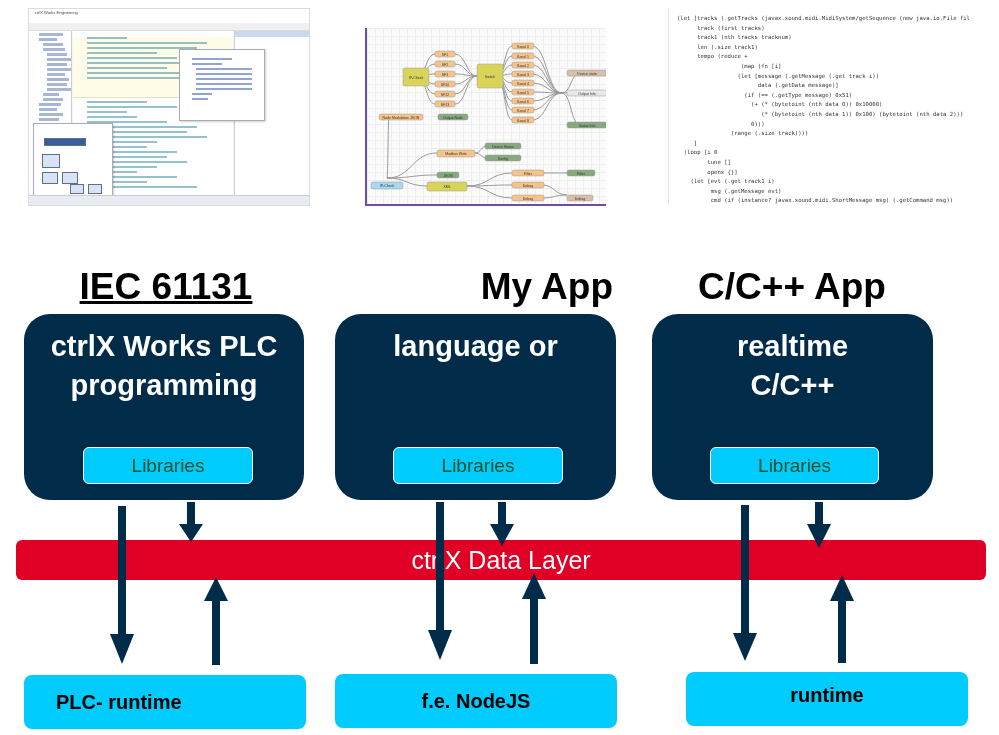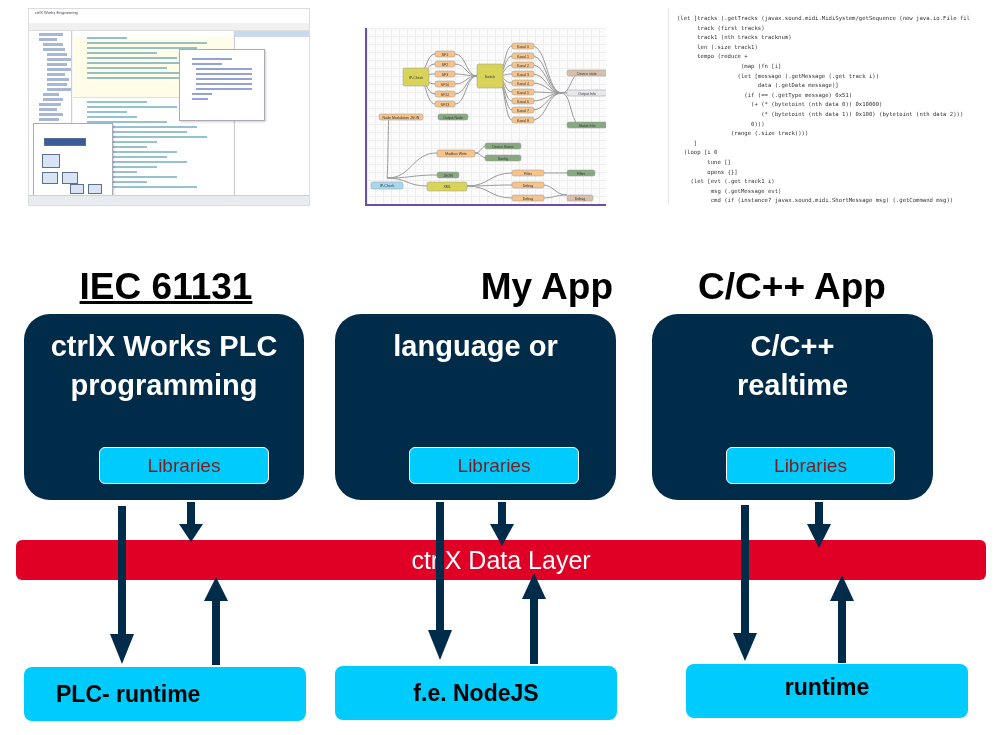--- a/index.html
+++ b/index.html
@@ -31,27 +31,27 @@
 
   .code { left: 668px; top: 8px; width: 300px; height: 196px; background: #fff; border-left: 1px solid #e5e5e5; }
   .code pre { margin: 0; padding: 6px 0 0 8px; font-family: "DejaVu Sans Mono", monospace; font-size: 5.6px; line-height: 9.6px; color: #333; white-space: pre; }
 
   
   .col-title { position: absolute; top: 266px; font-weight: bold; font-size: 37px; color: #000; text-align: center; letter-spacing: 0px; }
 
   
   .app-box { position: absolute; top: 314px; height: 186px; background: #002b49; border-radius: 26px; color: #fff; text-align: center; }
   .app-box .box-text { font-weight: bold; font-size: 29px; line-height: 39px; margin-top: 13px; }
-  .lib-btn { position: absolute; height: 37px; background: #00cbfd; border: 1.5px solid #ffffff; border-radius: 6px; color: #7f1d1d; font-size: 19px; line-height: 35px; text-align: center; box-sizing: border-box; margin-left: 16px; }
+  .lib-btn { position: absolute; height: 37px; background: #00cbfd; border: 1.5px solid #ffffff; border-radius: 6px; color: #14532d; font-size: 19px; line-height: 35px; text-align: center; box-sizing: border-box; }
 
   
   .data-layer { position: absolute; left: 16px; top: 540px; width: 970px; height: 40px; background: #e00025; border-radius: 6px; color: #fff; font-size: 25px; line-height: 40px; text-align: center; }
 
   
-  .rt-box { position: absolute; height: 54px; background: #00cbfd; border-radius: 8px; color: #000; font-weight: bold; font-size: 23px; line-height: 54px; }
+  .rt-box { position: absolute; height: 54px; background: #00cbfd; border-radius: 8px; color: #000; font-weight: bold; font-size: 20px; line-height: 54px; margin-top: 8px; }
 
   
   .arrows { position: absolute; left: 0; top: 0; width: 999px; height: 735px; pointer-events: none; }
 </style>
 </head>
 <body>
 
 <div class="thumb ide">
   <div class="titlebar">ctrlX Works Engineering</div>
   <div class="menubar"></div>
@@ -332,22 +332,22 @@
 
 <div class="app-box" style="left:335px;width:281px;">
   <div class="box-text">
     <div>language or</div>
   </div>
   <div class="lib-btn" style="left:58px;top:133px;width:170px;">Libraries</div>
 </div>
 
 <div class="app-box" style="left:652px;width:281px;">
   <div class="box-text">
+    <div>realtime</div>
     <div>C/C++</div>
-    <div>realtime</div>
   </div>
   <div class="lib-btn" style="left:58px;top:133px;width:169px;">Libraries</div>
 </div>
 
 <div class="data-layer">ctrlX Data Layer</div>
 
 <div class="rt-box" style="left:24px;top:667px;width:282px;padding-left:32px;box-sizing:border-box;">PLC- runtime</div>
 <div class="rt-box" style="left:335px;top:666px;width:282px;text-align:center;">f.e. NodeJS</div>
 <div class="rt-box" style="left:686px;top:664px;width:282px;text-align:center;line-height:46px;">runtime</div>
 

